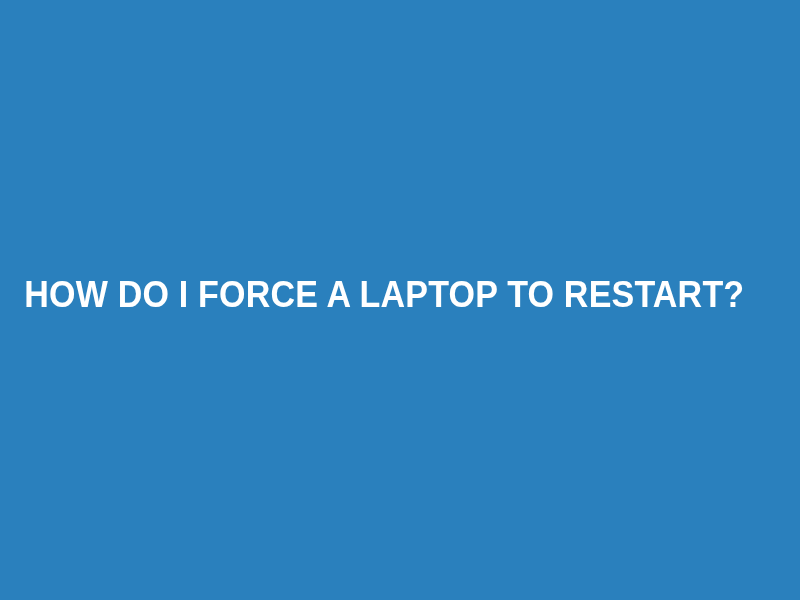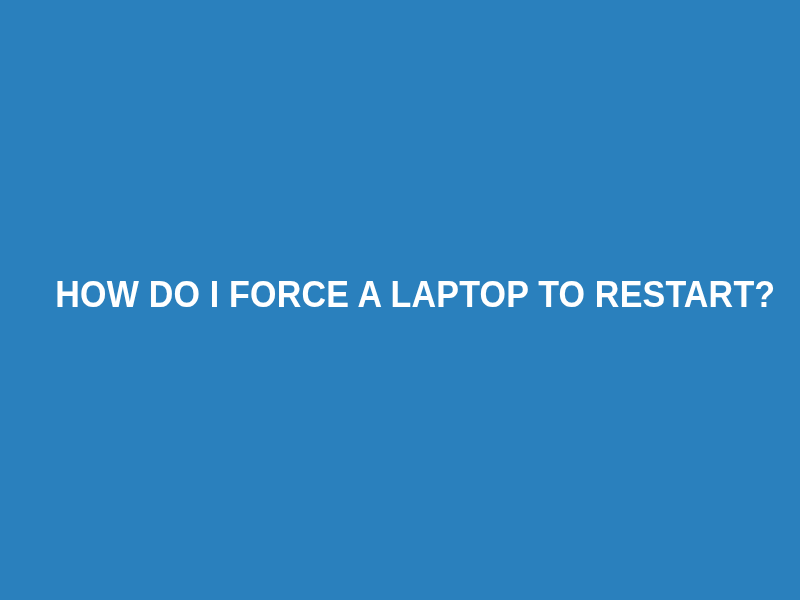--- a/index.html
+++ b/index.html
@@ -29,21 +29,21 @@
   }
 
   .title-wrap {
     position: absolute;
     left: 0;
     right: 0;
     top: 0;
     bottom: 0;
     display: flex;
     align-items: center;
-    justify-content: flex-start;
+    justify-content: flex-end;
     padding: 0 24px;
     box-sizing: border-box;
   }
 
   .banner-title {
     margin: 0;
     margin-top: -10px;
     color: #ffffff;
     font-family: "Liberation Sans Narrow", "Liberation Sans", "DejaVu Sans Condensed", "DejaVu Sans", sans-serif;
     font-size: 37px;

